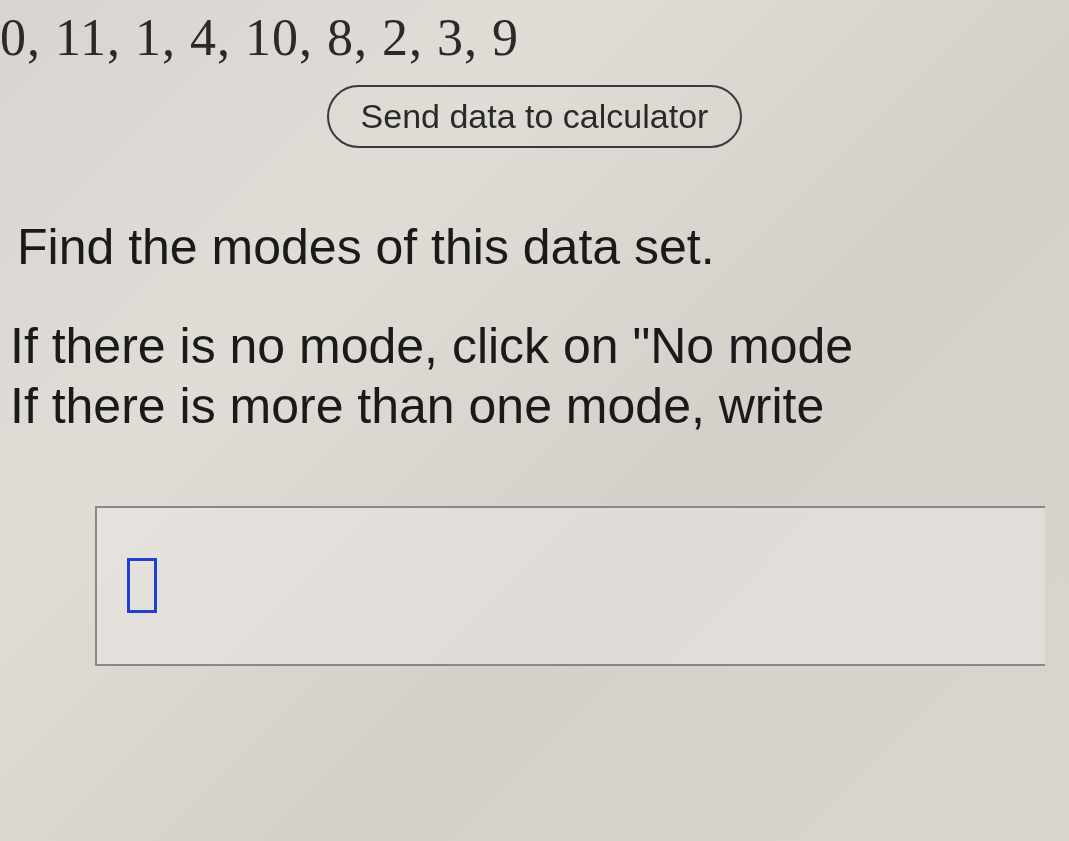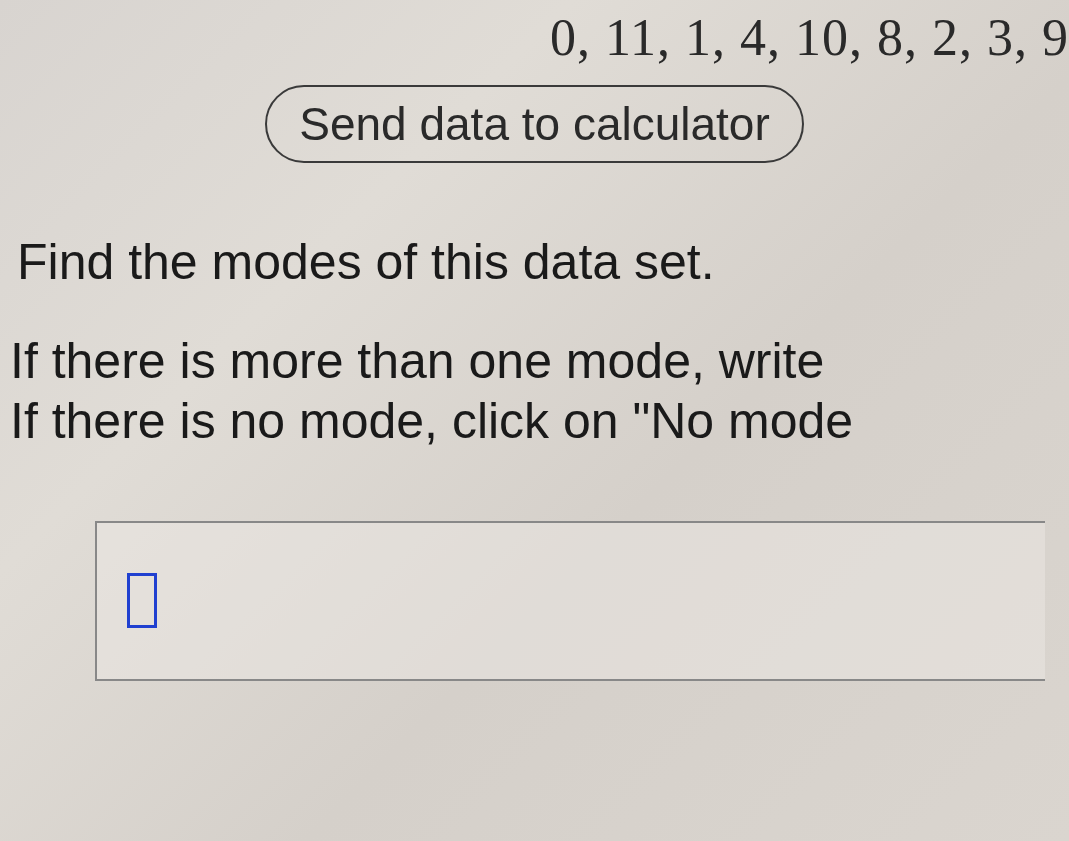--- a/index.html
+++ b/index.html
@@ -10,37 +10,37 @@
     body {
       width: 1069px;
       height: 841px;
       background: linear-gradient(135deg, #d8d4d0 0%, #e0dcd6 30%, #d5d0ca 60%, #dad5cf 100%);
       font-family: "Times New Roman", Georgia, serif;
       color: #1a1a1a;
       overflow: hidden;
       position: relative;
     }
     .data-list {
-      text-align: right;
+      text-align: left;
       font-size: 52px;
       font-family: "Times New Roman", serif;
       padding-top: 8px;
       letter-spacing: 1px;
       color: #2a2a2a;
     }
     .send-button-wrap {
       text-align: center;
       margin-top: 18px;
     }
     .send-button {
       display: inline-block;
       border: 2px solid #3a3a3a;
       border-radius: 40px;
       padding: 10px 32px;
-      font-size: 46px;
+      font-size: 34px;
       font-family: Arial, Helvetica, sans-serif;
       color: #2a2a2a;
       background: transparent;
       cursor: pointer;
       font-weight: 500;
     }
     .instruction-1 {
       font-size: 50px;
       font-family: Arial, Helvetica, sans-serif;
       color: #1a1a1a;
@@ -79,19 +79,19 @@
 
 <div class="data-list">0, 11, 1, 4, 10, 8, 2, 3, 9</div>
 
 <div class="send-button-wrap">
   <button class="send-button">Send data to calculator</button>
 </div>
 
 <div class="instruction-1">Find the modes of this data set.</div>
 
 <div class="instruction-2">
+  <div>If there is no mode, click on "No mode</div>
   <div>If there is more than one mode, write</div>
-  <div>If there is no mode, click on "No mode</div>
 </div>
 
 <div class="answer-box">
   <span class="input-placeholder"></span>
 </div>
 
 </body></html>

